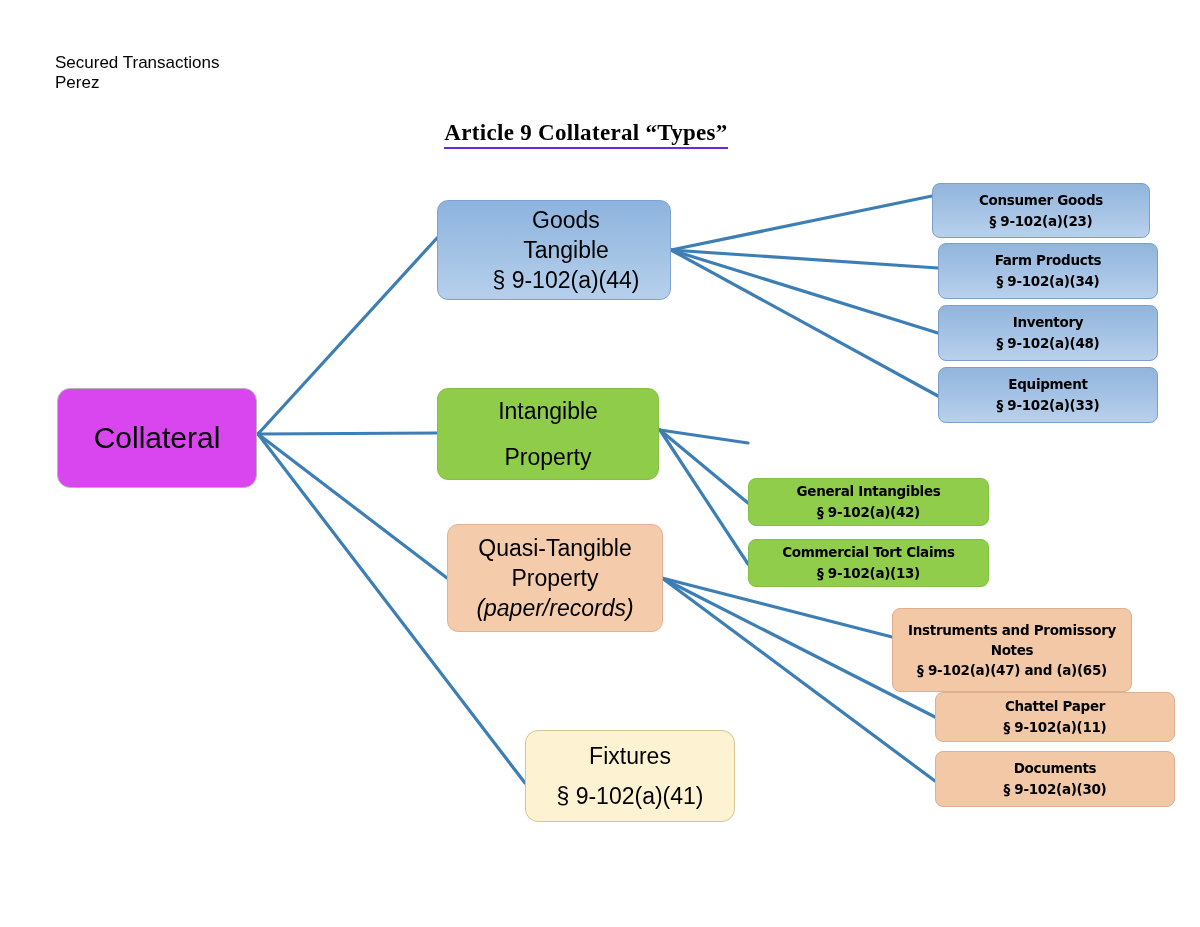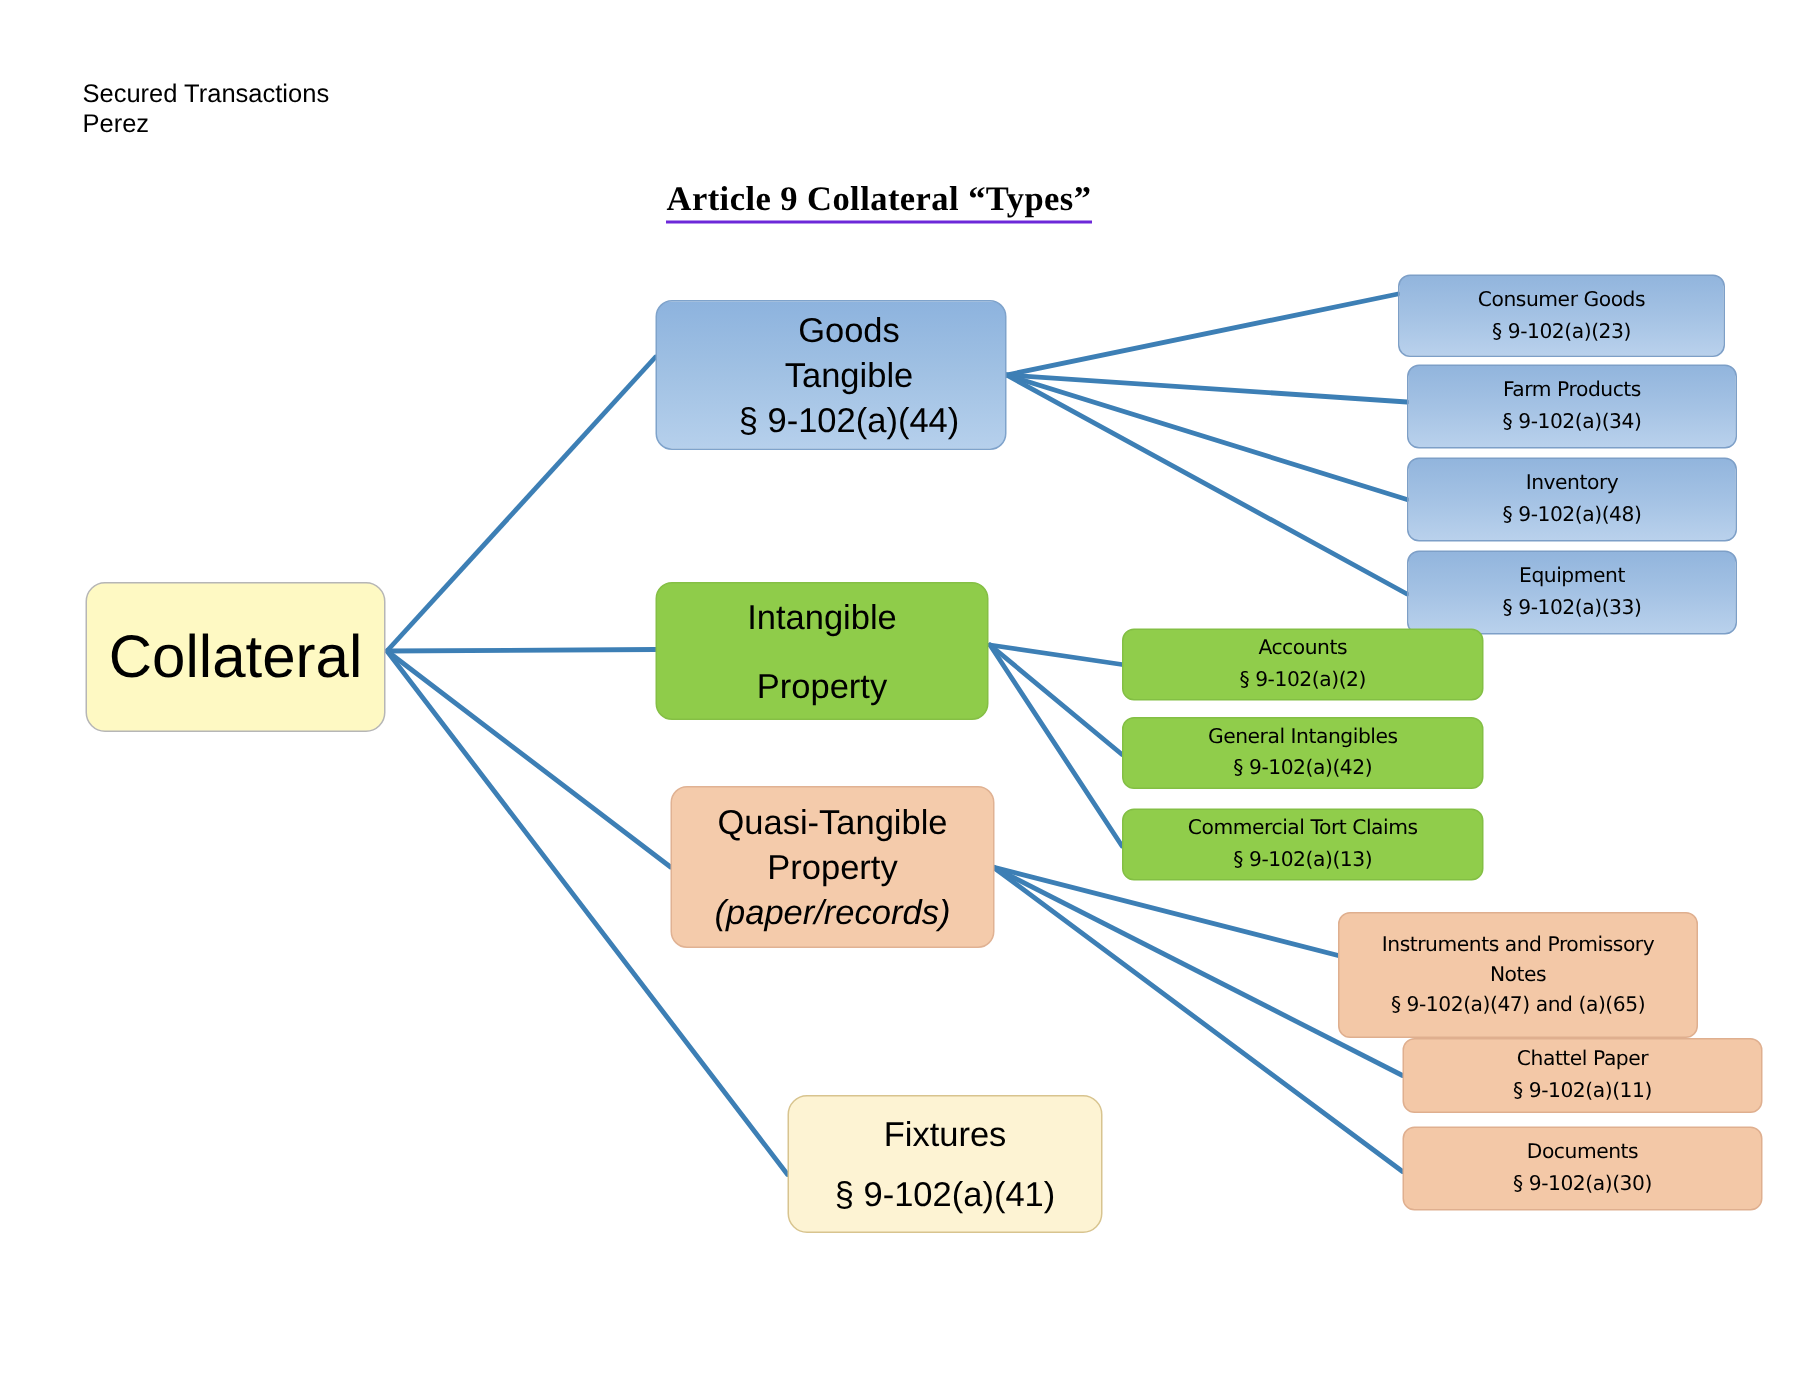--- a/index.html
+++ b/index.html
@@ -66,24 +66,24 @@
     justify-content: center;
     text-align: center;
     border-radius: 9px;
     color: #000000;
     z-index: 2;
   }
   .node .ln { display: block; white-space: nowrap; }
 
   
   .node.root {
-    background: #fef9c3;
+    background: #d946ef;
     border: 1px solid #b6b6b6;
     border-radius: 13px;
-    font-size: 40px;
+    font-size: 30px;
     font-weight: 400;
   }
 
   
   .node.lvl1 {
     font-size: 23px;
     line-height: 30px;
     border-radius: 11px;
   }
   .node.lvl1.blue {
@@ -103,21 +103,21 @@
     background: #fdf3d3;
     border: 1px solid #d8c48f;
     border-radius: 13px;
   }
   .node.lvl1 .ital { font-style: italic; }
 
   
   .node.lvl2 {
     font-family: "DejaVu Sans", sans-serif;
     font-size: 13.5px;
-    font-weight: normal;
+    font-weight: bold;
     line-height: 21px;
     border-radius: 8px;
   }
   .node.lvl2 .ln { letter-spacing: -0.3px; }
   .node.lvl2.blue {
     background: linear-gradient(to bottom, #92b5dd 0%, #a4c2e4 50%, #b9d1ec 100%);
     border: 1px solid #7d9fc7;
   }
   .node.lvl2.green {
     background: #90cd4b;
@@ -204,24 +204,20 @@
   <div class="node lvl2 blue" style="left:938px; top:305px; width:220px; height:56px;">
     <span class="ln">Inventory</span>
     <span class="ln">§ 9-102(a)(48)</span>
   </div>
 
   <div class="node lvl2 blue" style="left:938px; top:367px; width:220px; height:56px;">
     <span class="ln">Equipment</span>
     <span class="ln">§ 9-102(a)(33)</span>
   </div>
 
-  <div class="node lvl2 green" style="left:748px; top:419px; width:241px; height:48px;">
-    <span class="ln">Accounts</span>
-    <span class="ln">§ 9-102(a)(2)</span>
-  </div>
 
   <div class="node lvl2 green" style="left:748px; top:478px; width:241px; height:48px;">
     <span class="ln">General Intangibles</span>
     <span class="ln">§ 9-102(a)(42)</span>
   </div>
 
   <div class="node lvl2 green" style="left:748px; top:539px; width:241px; height:48px;">
 
     <span class="ln">Commercial Tort Claims</span>
     <span class="ln">§ 9-102(a)(13)</span>

